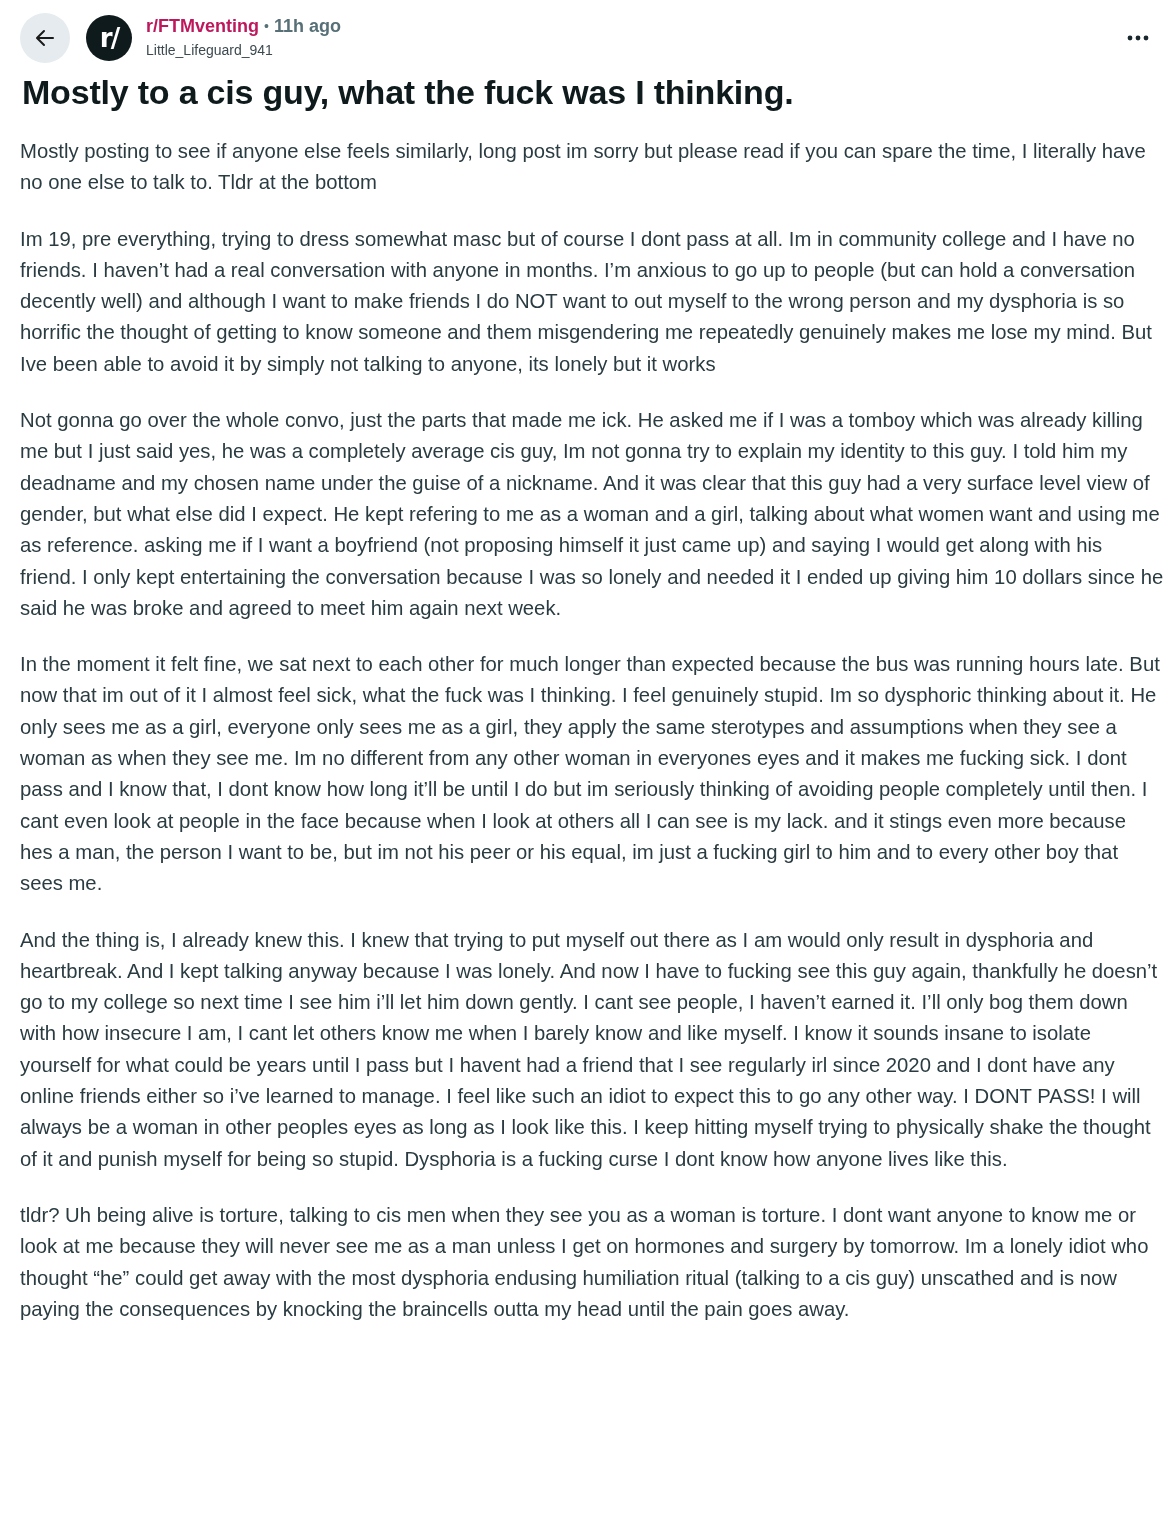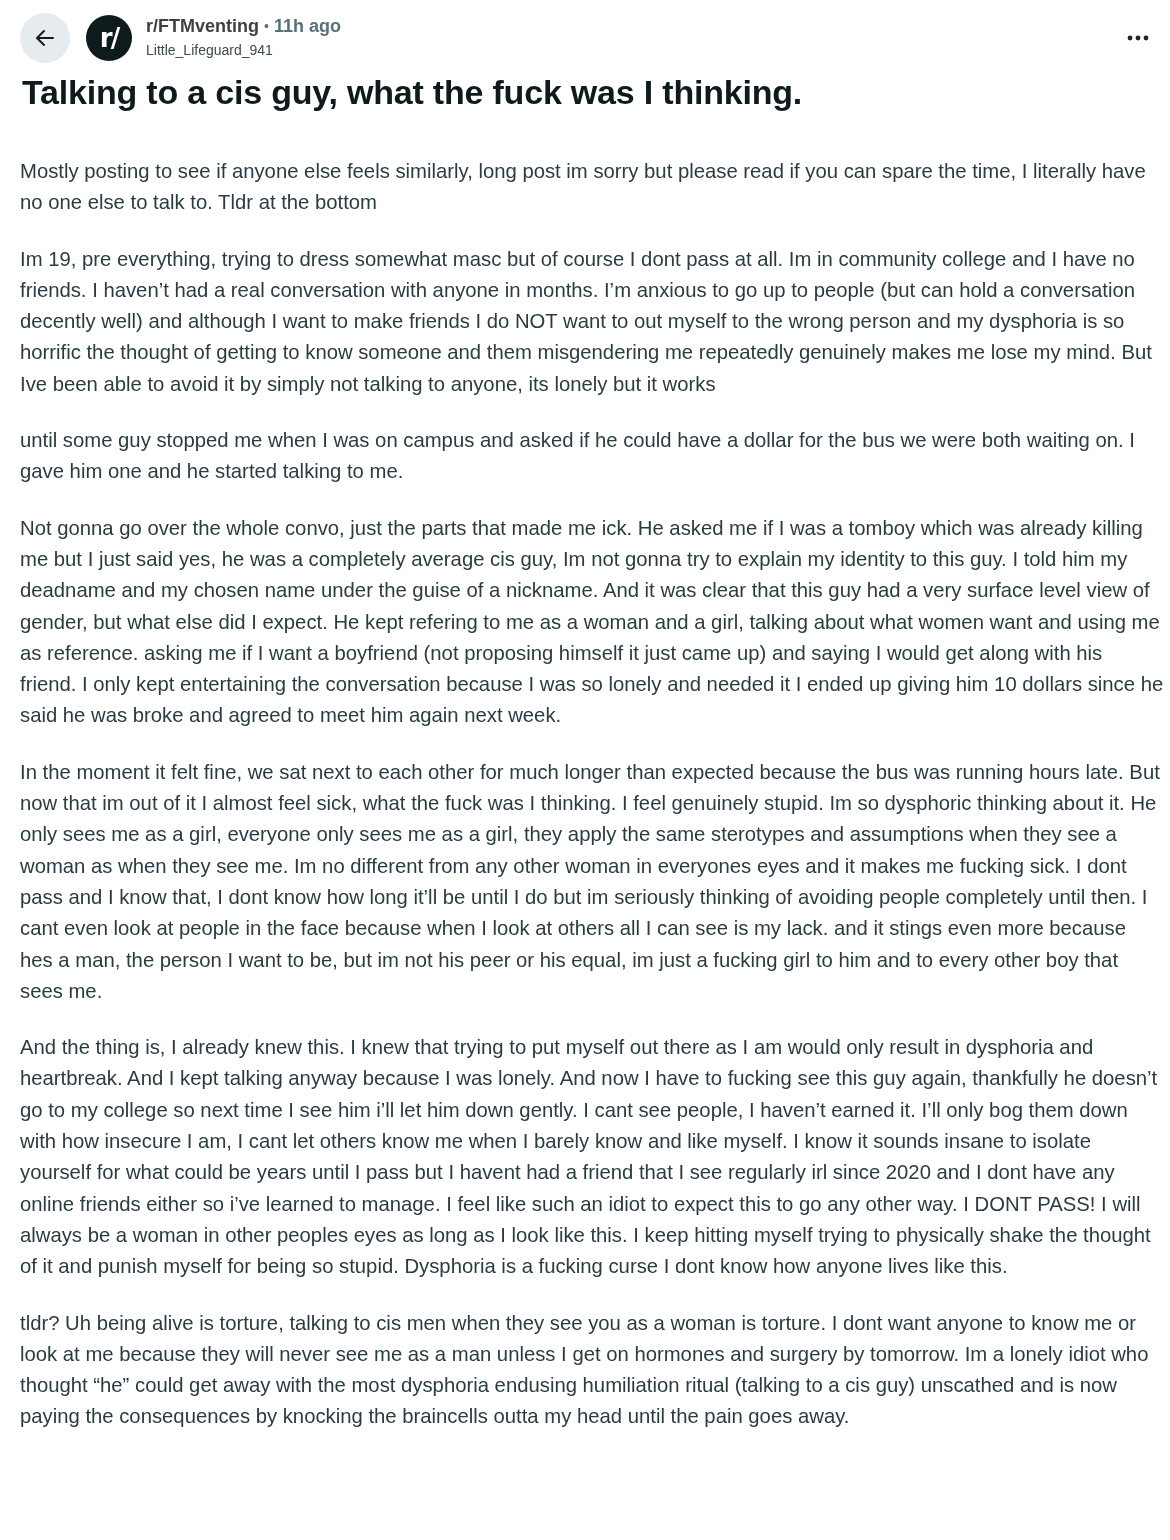--- a/index.html
+++ b/index.html
@@ -52,21 +52,21 @@
       font-family: "DejaVu Sans", sans-serif;
     }
     .meta {
       margin-left: 14px;
       display: flex;
       flex-direction: column;
       justify-content: center;
       line-height: 24px;
     }
     .meta-top { display: flex; align-items: center; font-size: 18px; }
-    .sub-name { font-weight: bold; color: #404040; }
+    .sub-name { font-weight: bold; color: #be185d; }
     .dot { color: #576f76; margin: 0 5px; font-size: 14px; }
     .time { color: #576f76; font-weight: bold; }
     .username { font-size: 14px; color: #3c4a4f; }
     .more-button {
       margin-left: auto;
       width: 40px;
       height: 40px;
       display: flex;
       align-items: center;
       justify-content: center;
@@ -79,21 +79,21 @@
       left: 22px;
       right: 20px;
       font-size: 34px;
       font-weight: bold;
       color: #0f1a1c;
       line-height: 44px;
       letter-spacing: -0.2px;
     }
     .post-body {
       position: absolute;
-      top: 156px;
+      top: 136px;
       left: 20px;
       right: 6px;
       font-size: 20.3px;
       line-height: 31.3px;
       color: #2a3c42;
     }
     .post-body p { margin-bottom: 25px; }
   </style>
 </head>
 <body>
@@ -118,23 +118,22 @@
   </div>
   <div class="more-button">
     <svg viewBox="0 0 24 8">
       <circle cx="4" cy="4" r="2.4" fill="#1a282d"></circle>
       <circle cx="12" cy="4" r="2.4" fill="#1a282d"></circle>
       <circle cx="20" cy="4" r="2.4" fill="#1a282d"></circle>
     </svg>
   </div>
 </div>
 
-<h1 class="post-title">Talking to a cis guy, what the fuck was I thinking.</h1>
+<h1 class="post-title">Mostly to a cis guy, what the fuck was I thinking.</h1>
 
 <div class="post-body">
   <p>Mostly posting to see if anyone else feels similarly, long post im sorry but please read if you can spare the time, I literally have no one else to talk to. Tldr at the bottom</p>
   <p>Im 19, pre everything, trying to dress somewhat masc but of course I dont pass at all. Im in community college and I have no friends. I haven’t had a real conversation with anyone in months. I’m anxious to go up to people (but can hold a conversation decently well) and although I want to make friends I do NOT want to out myself to the wrong person and my dysphoria is so horrific the thought of getting to know someone and them misgendering me repeatedly genuinely makes me lose my mind. But Ive been able to avoid it by simply not talking to anyone, its lonely but it works</p>
-  <p>until some guy stopped me when I was on campus and asked if he could have a dollar for the bus we were both waiting on. I gave him one and he started talking to me.</p>
   <p>Not gonna go over the whole convo, just the parts that made me ick. He asked me if I was a tomboy which was already killing me but I just said yes, he was a completely average cis guy, Im not gonna try to explain my identity to this guy. I told him my deadname and my chosen name under the guise of a nickname. And it was clear that this guy had a very surface level view of gender, but what else did I expect. He kept refering to me as a woman and a girl, talking about what women want and using me as reference. asking me if I want a boyfriend (not proposing himself it just came up) and saying I would get along with his friend. I only kept entertaining the conversation because I was so lonely and needed it I ended up giving him 10 dollars since he said he was broke and agreed to meet him again next week.</p>
   <p>In the moment it felt fine, we sat next to each other for much longer than expected because the bus was running hours late. But now that im out of it I almost feel sick, what the fuck was I thinking. I feel genuinely stupid. Im so dysphoric thinking about it. He only sees me as a girl, everyone only sees me as a girl, they apply the same sterotypes and assumptions when they see a woman as when they see me. Im no different from any other woman in everyones eyes and it makes me fucking sick. I dont pass and I know that, I dont know how long it’ll be until I do but im seriously thinking of avoiding people completely until then. I cant even look at people in the face because when I look at others all I can see is my lack. and it stings even more because hes a man, the person I want to be, but im not his peer or his equal, im just a fucking girl to him and to every other boy that sees me.</p>
   <p>And the thing is, I already knew this. I knew that trying to put myself out there as I am would only result in dysphoria and heartbreak. And I kept talking anyway because I was lonely. And now I have to fucking see this guy again, thankfully he doesn’t go to my college so next time I see him i’ll let him down gently. I cant see people, I haven’t earned it. I’ll only bog them down with how insecure I am, I cant let others know me when I barely know and like myself. I know it sounds insane to isolate yourself for what could be years until I pass but I havent had a friend that I see regularly irl since 2020 and I dont have any online friends either so i’ve learned to manage. I feel like such an idiot to expect this to go any other way. I DONT PASS! I will always be a woman in other peoples eyes as long as I look like this. I keep hitting myself trying to physically shake the thought of it and punish myself for being so stupid. Dysphoria is a fucking curse I dont know how anyone lives like this.</p>
   <p>tldr? Uh being alive is torture, talking to cis men when they see you as a woman is torture. I dont want anyone to know me or look at me because they will never see me as a man unless I get on hormones and surgery by tomorrow. Im a lonely idiot who thought “he” could get away with the most dysphoria endusing humiliation ritual (talking to a cis guy) unscathed and is now paying the consequences by knocking the braincells outta my head until the pain goes away.</p>
 </div>
 
 </body></html>

